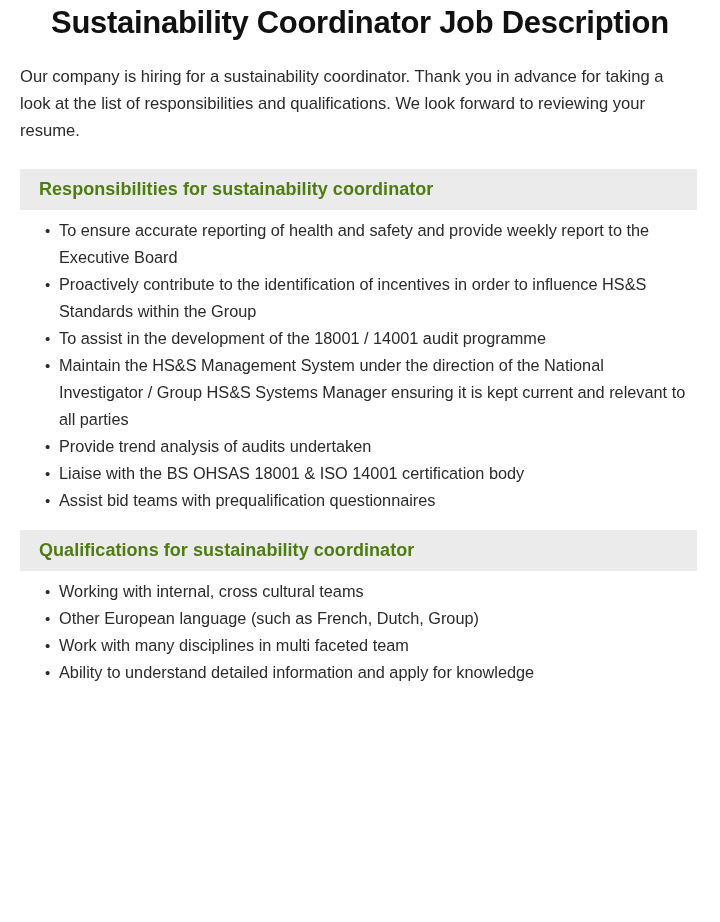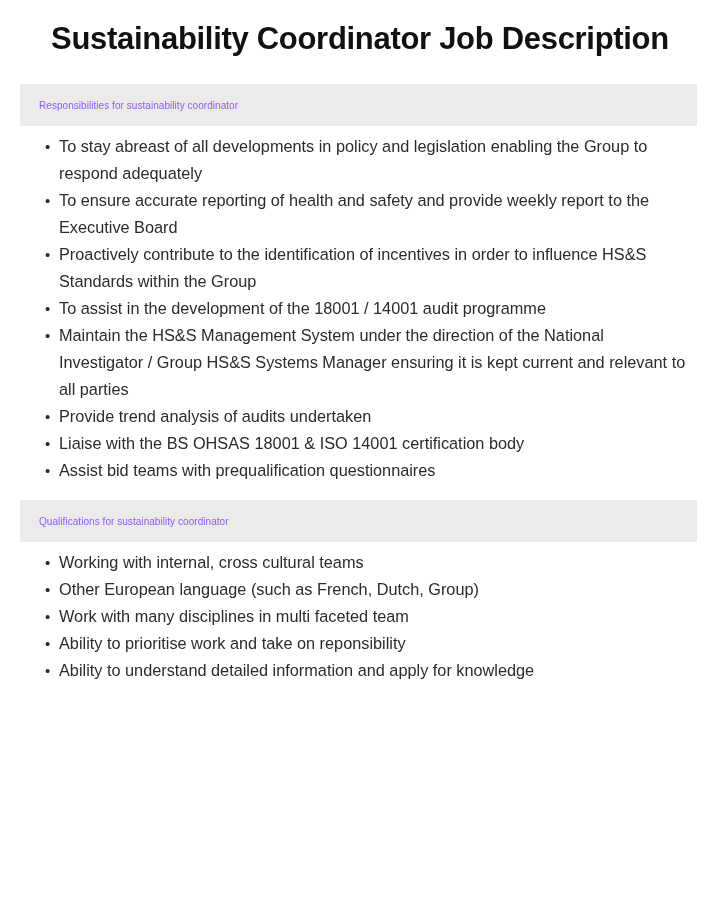--- a/index.html
+++ b/index.html
@@ -12,21 +12,20 @@
     height: 922px;
     overflow: hidden;
     font-family: "Liberation Sans", sans-serif;
     color: #1a1a1a;
     -webkit-font-smoothing: antialiased;
   }
   .page {
     width: 720px;
     box-sizing: border-box;
     padding: 0;
-    margin-top: 16px;
   }
 
   
   .doc-title {
     font-size: 31px;
     font-weight: bold;
     line-height: 40px;
     color: #111111;
     text-align: center;
     letter-spacing: -0.3px;
@@ -46,24 +45,24 @@
   }
 
   
   .section-band {
     background: #ebebeb;
     margin: 0 23px 0 20px;
     padding: 11px 0 11px 19px;
     box-sizing: border-box;
   }
   .section-band-title {
-    font-size: 10px;
-    font-weight: normal;
+    font-size: 18px;
+    font-weight: bold;
     line-height: 19px;
-    color: #8b5cf6;
+    color: #4d7c0f;
     letter-spacing: 0.05px;
   }
   .band-gap-top { height: 25px; }
   .band-gap-after { height: 7px; }
 
   
   ul.bullets {
     list-style: none;
     margin: 0;
     padding: 0 34px 0 45px;
@@ -88,30 +87,30 @@
 
   .section-gap { height: 16px; }
 </style>
 </head>
 <body>
 
 <div class="page">
 
   <h1 class="doc-title">Sustainability Coordinator Job Description</h1>
 
+  <p class="intro">Our company is hiring for a sustainability coordinator. Thank you in advance for taking a look at the list of responsibilities and qualifications. We look forward to reviewing your resume.</p>
 
   <div class="band-gap-top"></div>
 
   <div>
     <div class="section-band">
       <span class="section-band-title">Responsibilities for sustainability coordinator</span>
     </div>
     <div class="band-gap-after"></div>
     <ul class="bullets">
-      <li>To stay abreast of all developments in policy and legislation enabling the Group to respond adequately</li>
       <li>To ensure accurate reporting of health and safety and provide weekly report to the Executive Board</li>
       <li>Proactively contribute to the identification of incentives in order to influence HS&amp;S Standards within the Group</li>
       <li>To assist in the development of the 18001 / 14001 audit programme</li>
       <li>Maintain the HS&amp;S Management System under the direction of the National Investigator / Group HS&amp;S Systems Manager ensuring it is kept current and relevant to all parties</li>
       <li>Provide trend analysis of audits undertaken</li>
       <li>Liaise with the BS OHSAS 18001 &amp; ISO 14001 certification body</li>
       <li>Assist bid teams with prequalification questionnaires</li>
     </ul>
   </div>
 
@@ -119,18 +118,17 @@
 
   <div>
     <div class="section-band">
       <span class="section-band-title">Qualifications for sustainability coordinator</span>
     </div>
     <div class="band-gap-after"></div>
     <ul class="bullets">
       <li>Working with internal, cross cultural teams</li>
       <li>Other European language (such as French, Dutch, Group)</li>
       <li>Work with many disciplines in multi faceted team</li>
-      <li>Ability to prioritise work and take on reponsibility</li>
       <li>Ability to understand detailed information and apply for knowledge</li>
     </ul>
   </div>
 
 </div>
 
 </body></html>

